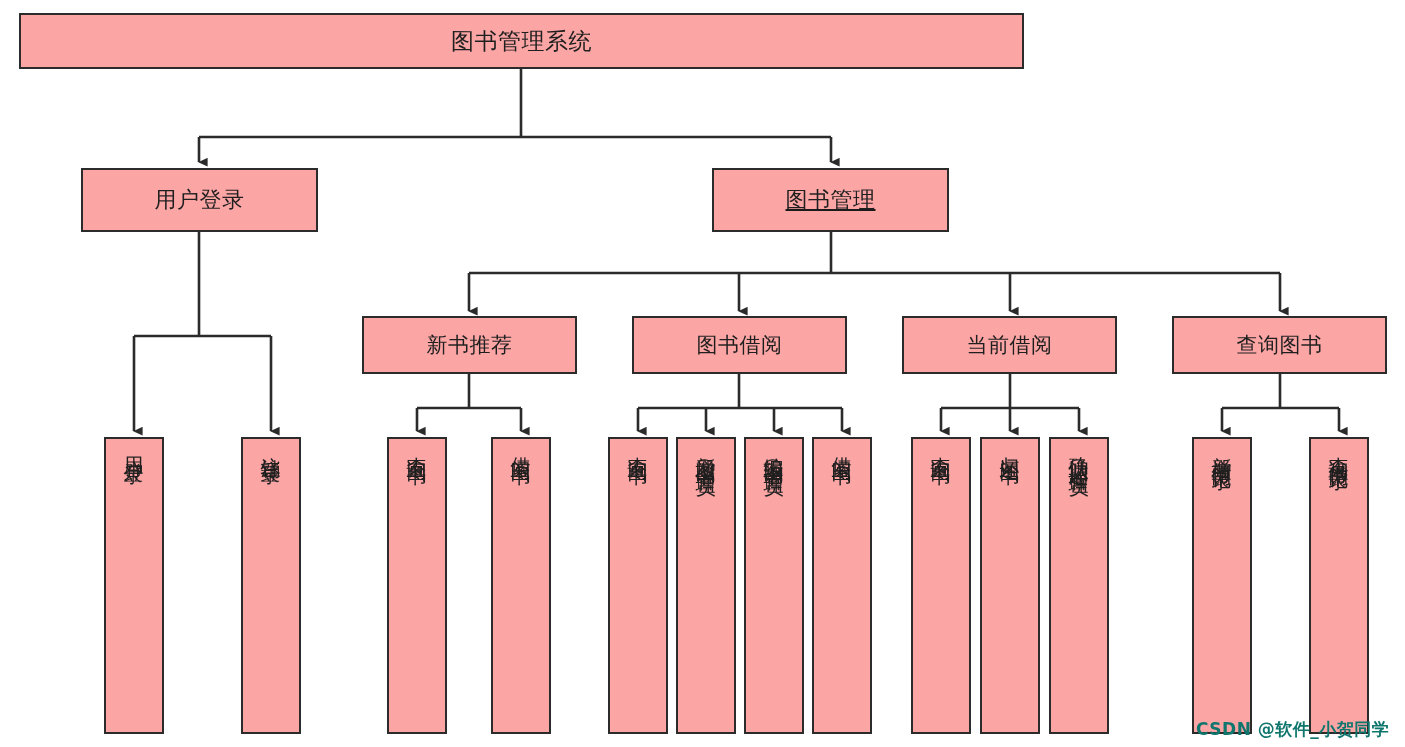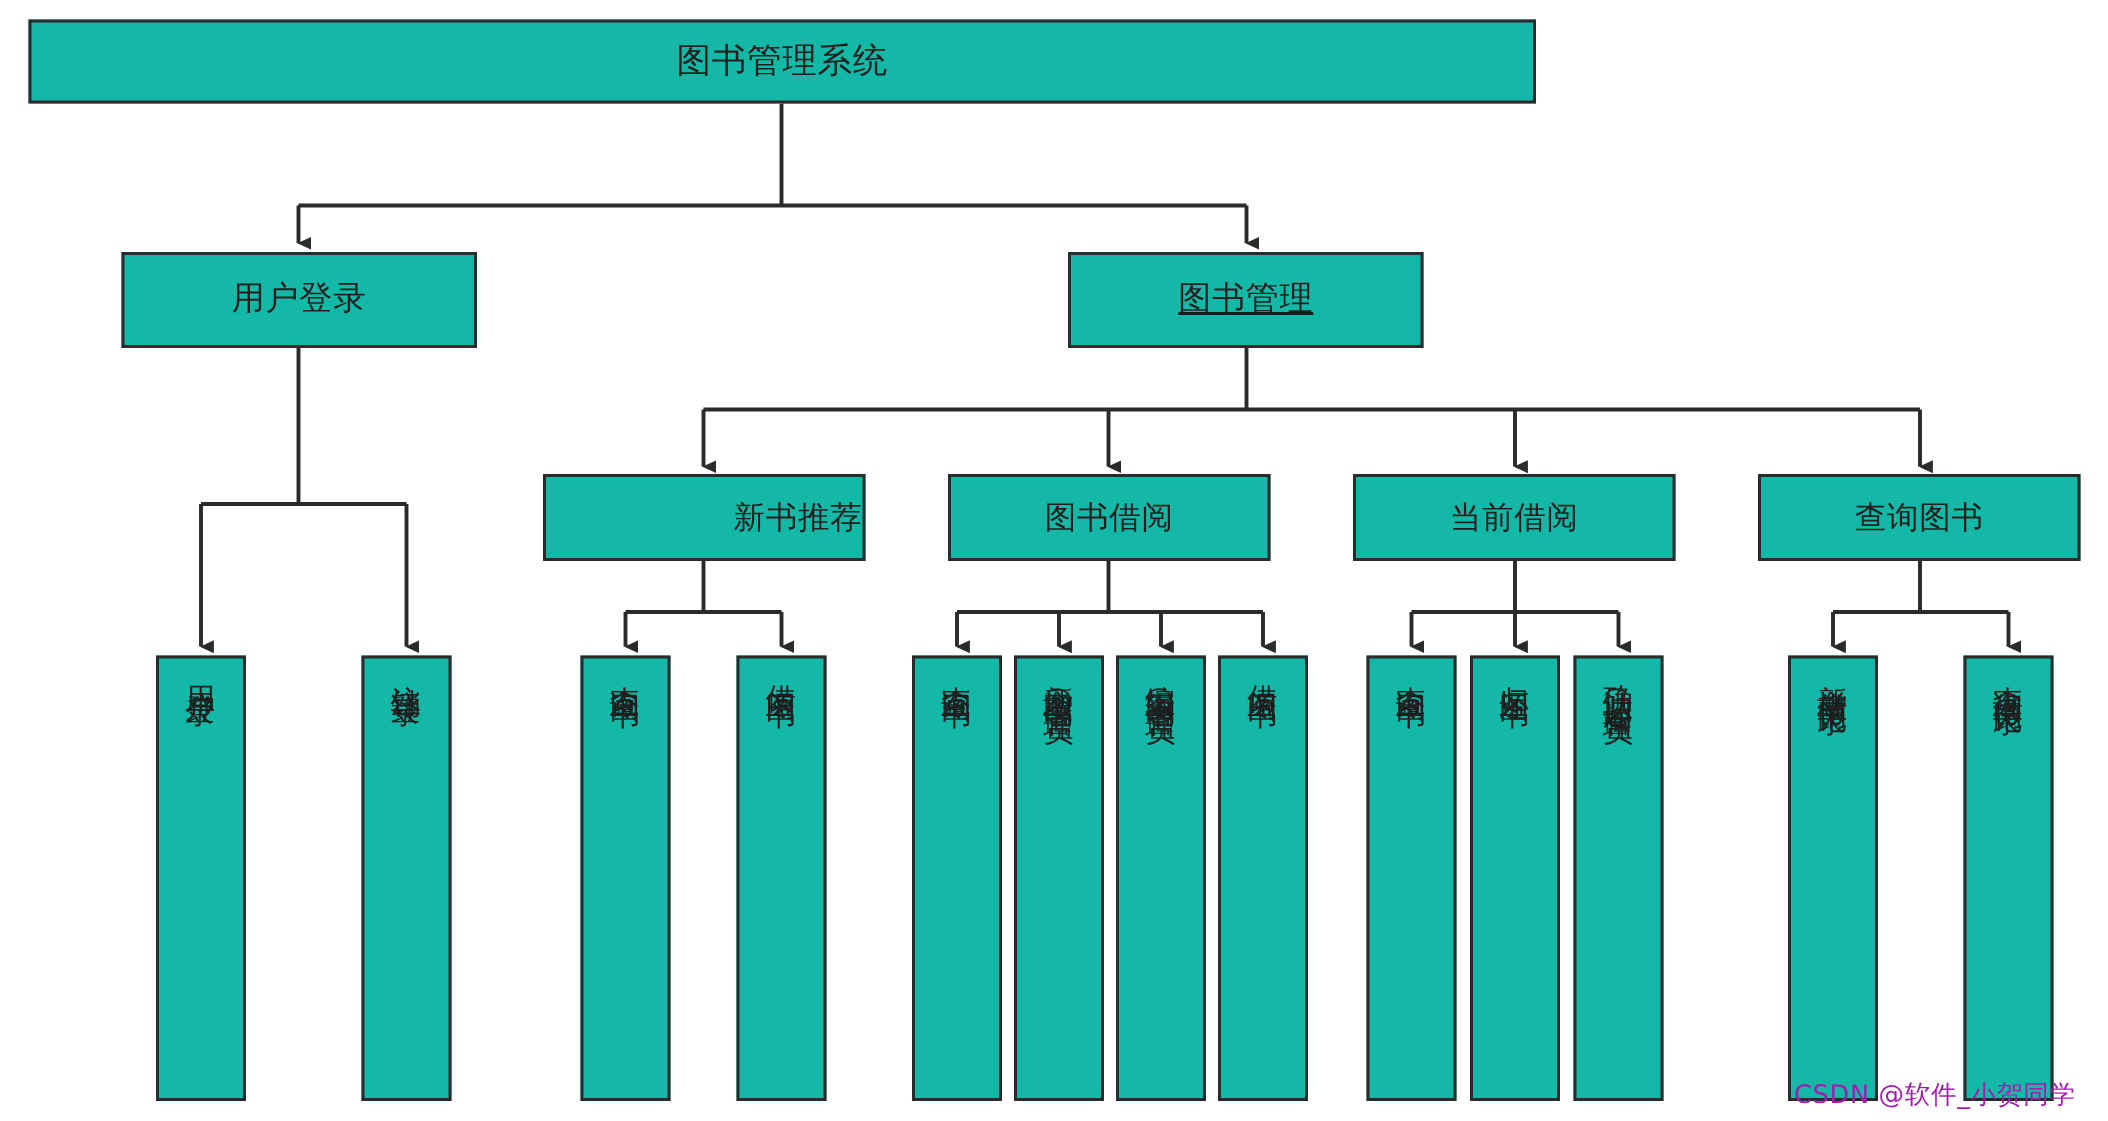--- a/index.html
+++ b/index.html
@@ -19,21 +19,21 @@
   svg.wires {
     position: absolute;
     left: 0; top: 0;
     width: 1405px;
     height: 747px;
     pointer-events: none;
   }
   .node {
     position: absolute;
     border: 2px solid #2b2b2b;
-    background: #14b8a6;
+    background: #fca5a5;
     display: flex;
     align-items: center;
     justify-content: center;
     color: #1a1a1a;
   }
   .node-label {
     font-size: 21px;
     line-height: 1.15;
     letter-spacing: 0.5px;
     white-space: nowrap;
@@ -52,24 +52,25 @@
     text-orientation: upright;
     font-size: 20px;
     letter-spacing: 3px;
     line-height: 1;
     white-space: nowrap;
     display: block;
   }
   .watermark {
     position: absolute;
     font-size: 17px;
-    color: #a21caf;
+    color: #0f766e;
     letter-spacing: 0.5px;
     white-space: nowrap;
     user-select: none;
+    font-weight: bold;
   }
 </style>
 </head>
 <body>
 
 <div id="canvas">
 
   <svg class="wires" viewBox="0 0 1405 747" xmlns="http://www.w3.org/2000/svg">
     <defs>
       <marker id="arrow" markerWidth="10" markerHeight="10" refX="4.5" refY="8.6" orient="auto" markerUnits="userSpaceOnUse">
@@ -124,21 +125,21 @@
     <span class="node-label">图书管理系统</span>
   </div>
 
   <div class="node level1" style="left:81px; top:168px; width:237px; height:64px;">
     <span class="node-label">用户登录</span>
   </div>
   <div class="node level1" style="left:712px; top:168px; width:237px; height:64px;text-decoration:underline;">
     <span class="node-label">图书管理</span>
   </div>
 
-  <div class="node level2" style="left:362px; top:316px; width:215px; height:58px;justify-content:flex-end;">
+  <div class="node level2" style="left:362px; top:316px; width:215px; height:58px;">
     <span class="node-label">新书推荐</span>
   </div>
   <div class="node level2" style="left:632px; top:316px; width:215px; height:58px;">
     <span class="node-label">图书借阅</span>
   </div>
   <div class="node level2" style="left:902px; top:316px; width:215px; height:58px;">
     <span class="node-label">当前借阅</span>
   </div>
   <div class="node level2" style="left:1172px; top:316px; width:215px; height:58px;">
     <span class="node-label">查询图书</span>

